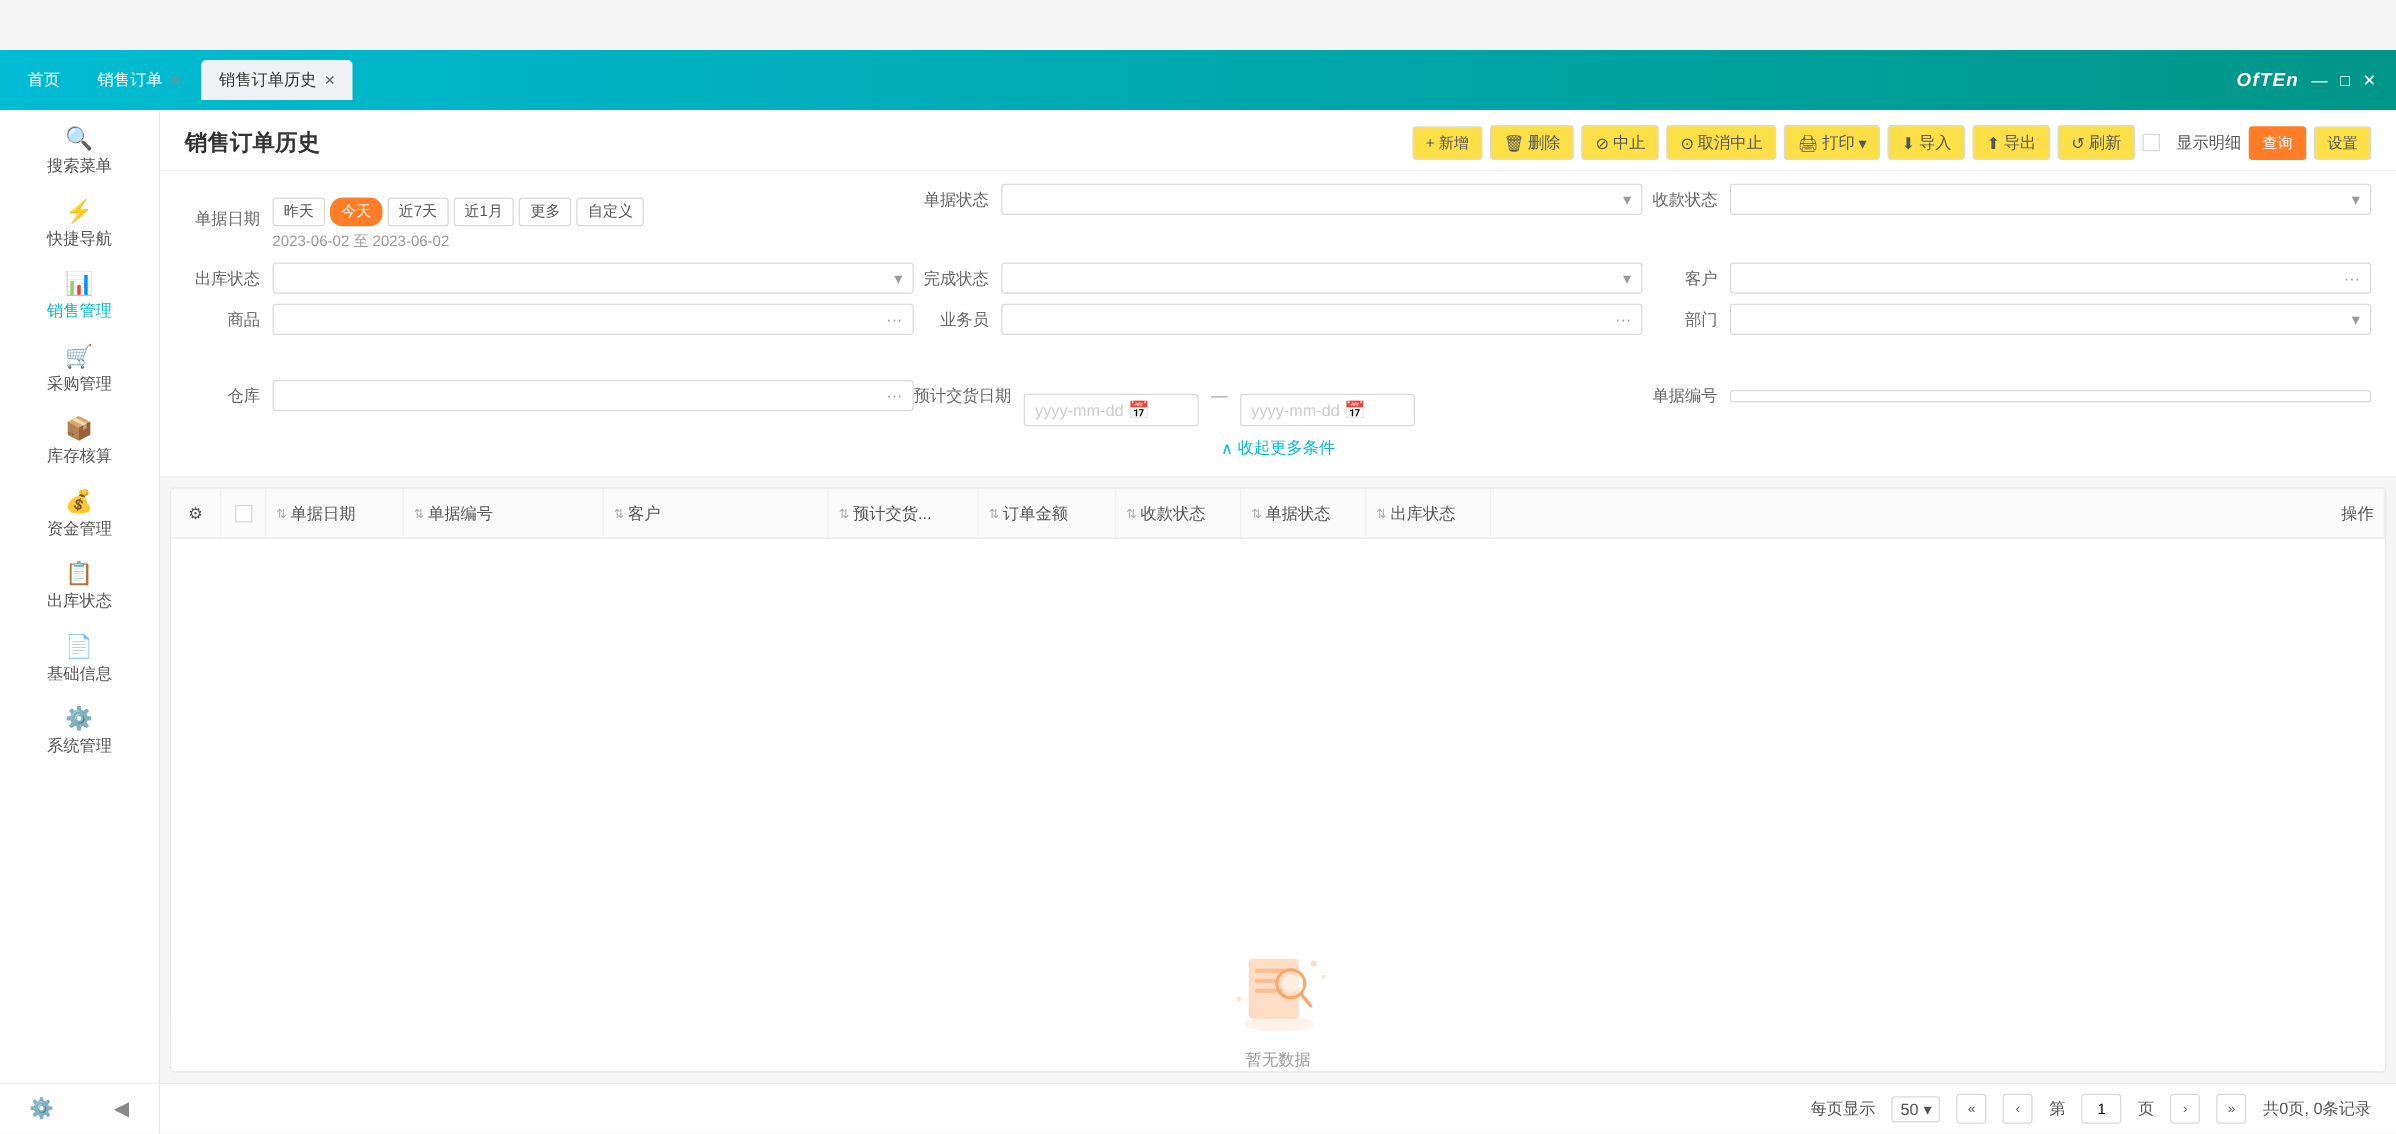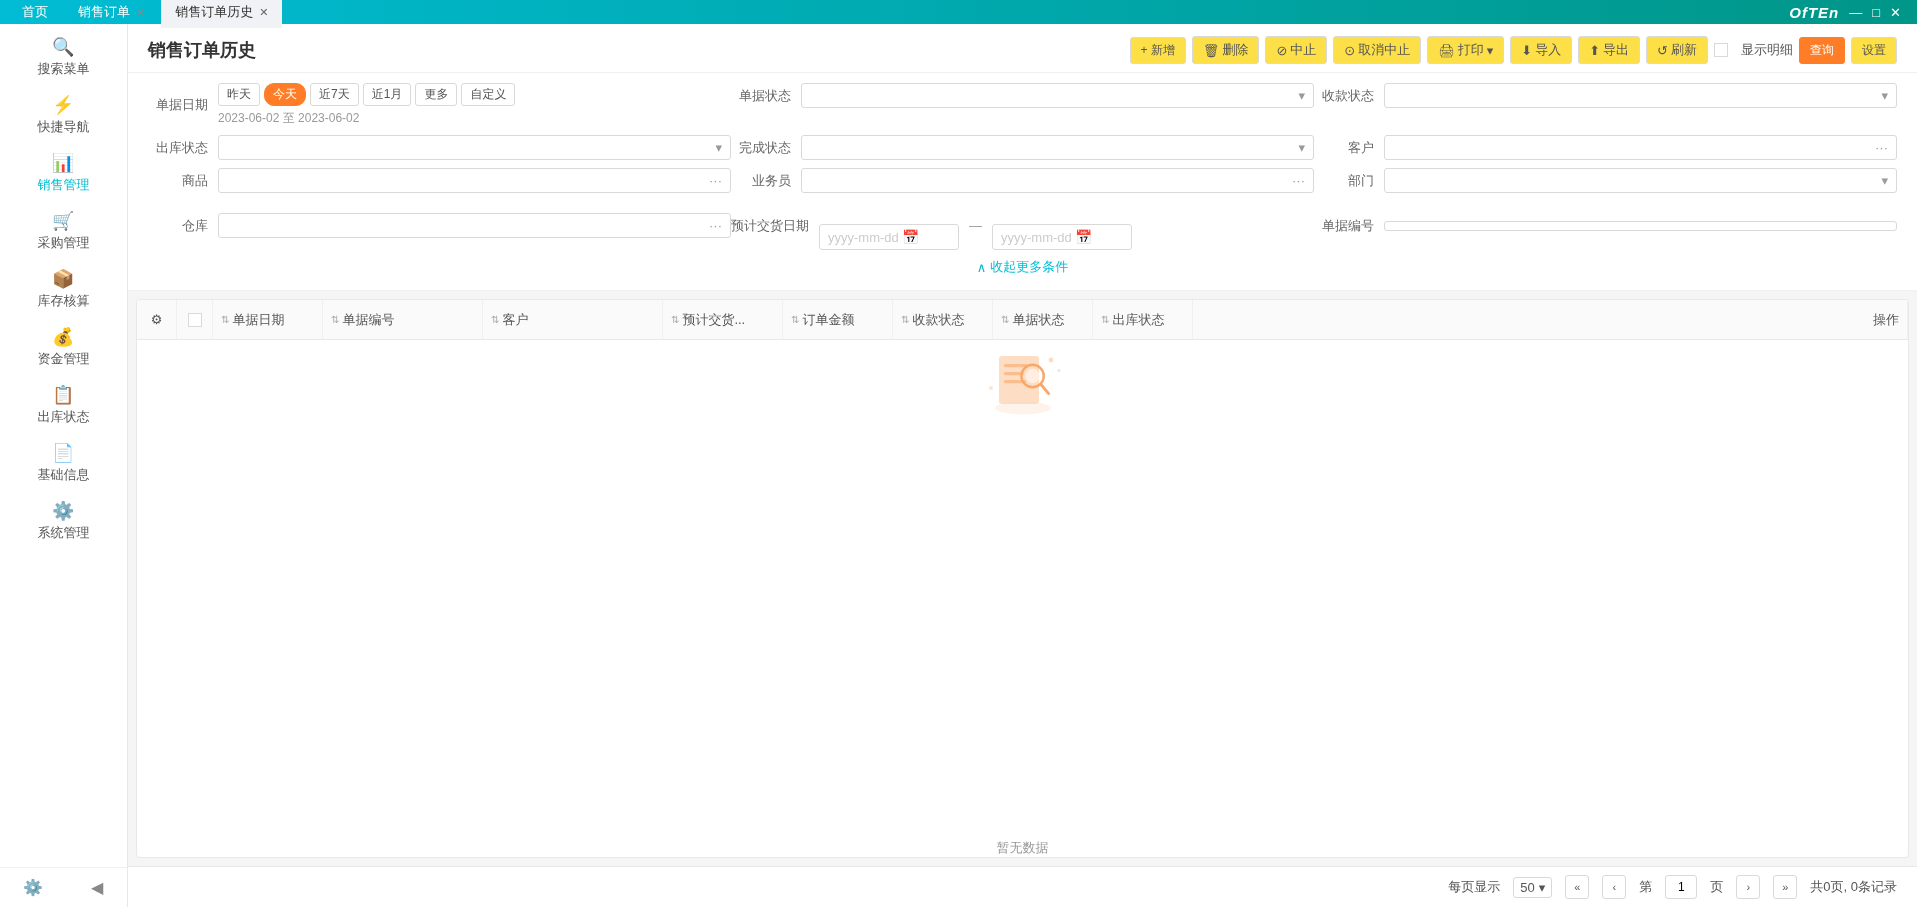--- a/index.html
+++ b/index.html
@@ -1,26 +1,27 @@
 <!DOCTYPE html>
 <html><head>
   <meta charset="utf-8">
   <style>
     * { box-sizing: border-box; margin: 0; padding: 0; font-family: 'Microsoft YaHei', Arial, sans-serif; font-size: 13px; }
     body { display: flex; flex-direction: column; height: 907px; width: 1917px; background: #f5f5f5; overflow: hidden; }
 
     
     .top-bar {
-      height: 24px;
+      height: 48px;
       background: linear-gradient(to right, #00bcd4, #009688);
       display: flex;
       align-items: center;
       padding: 0 8px;
       gap: 0;
       position: relative;
+      margin-top: 40px;
     }
     .top-bar-tabs {
       display: flex;
       align-items: center;
       height: 100%;
       gap: 2px;
     }
     .top-tab {
       height: 32px;
       padding: 0 14px;
@@ -170,20 +171,21 @@
       gap: 4px;
     }
     .date-quick-btn {
       padding: 2px 8px;
       border: 1px solid #d9d9d9;
       border-radius: 3px;
       cursor: pointer;
       font-size: 12px;
       color: #555;
       background: #fff;
+      margin-top: 11px;
     }
     .date-quick-btn.active {
       background: #ff7d26;
       border-color: #ff7d26;
       color: #fff;
       border-radius: 10px;
     }
     .date-range-text {
       font-size: 12px;
       color: #999;
@@ -286,21 +288,21 @@
     .th-action { flex: 1; justify-content: flex-end; }
     .sort-icon { color: #aaa; font-size: 10px; }
     .checkbox-th { width: 14px; height: 14px; border: 1px solid #d9d9d9; display: inline-block; background: #fff; }
 
     
     .empty-state {
       flex: 1;
       display: flex;
       flex-direction: column;
       align-items: center;
-      justify-content: space-between;
+      justify-content: flex-end;
       gap: 8px;
     }
     .empty-illustration {
       width: 100px;
       height: 80px;
     }
     .empty-text {
       color: #999;
       font-size: 13px;
     }
@@ -533,21 +535,21 @@
           </div>
         </div>
         <div class="filter-cell" style="flex:1;">
           <span class="filter-cell-label">客户</span>
           <div class="filter-input-dots" style="flex:1;">
             <span>···</span>
           </div>
         </div>
       </div>
 
-      <div style="display:flex; align-items:flex-end; margin-bottom:8px;">
+      <div style="display:flex; align-items:flex-end; margin-bottom:24px;">
         <div class="filter-cell" style="flex:1;">
           <span class="filter-cell-label">商品</span>
           <div class="filter-input-dots" style="flex:1;">
             <span>···</span>
           </div>
         </div>
         <div class="filter-cell" style="flex:1;">
           <span class="filter-cell-label">业务员</span>
           <div class="filter-input-dots" style="flex:1;">
             <span>···</span>

